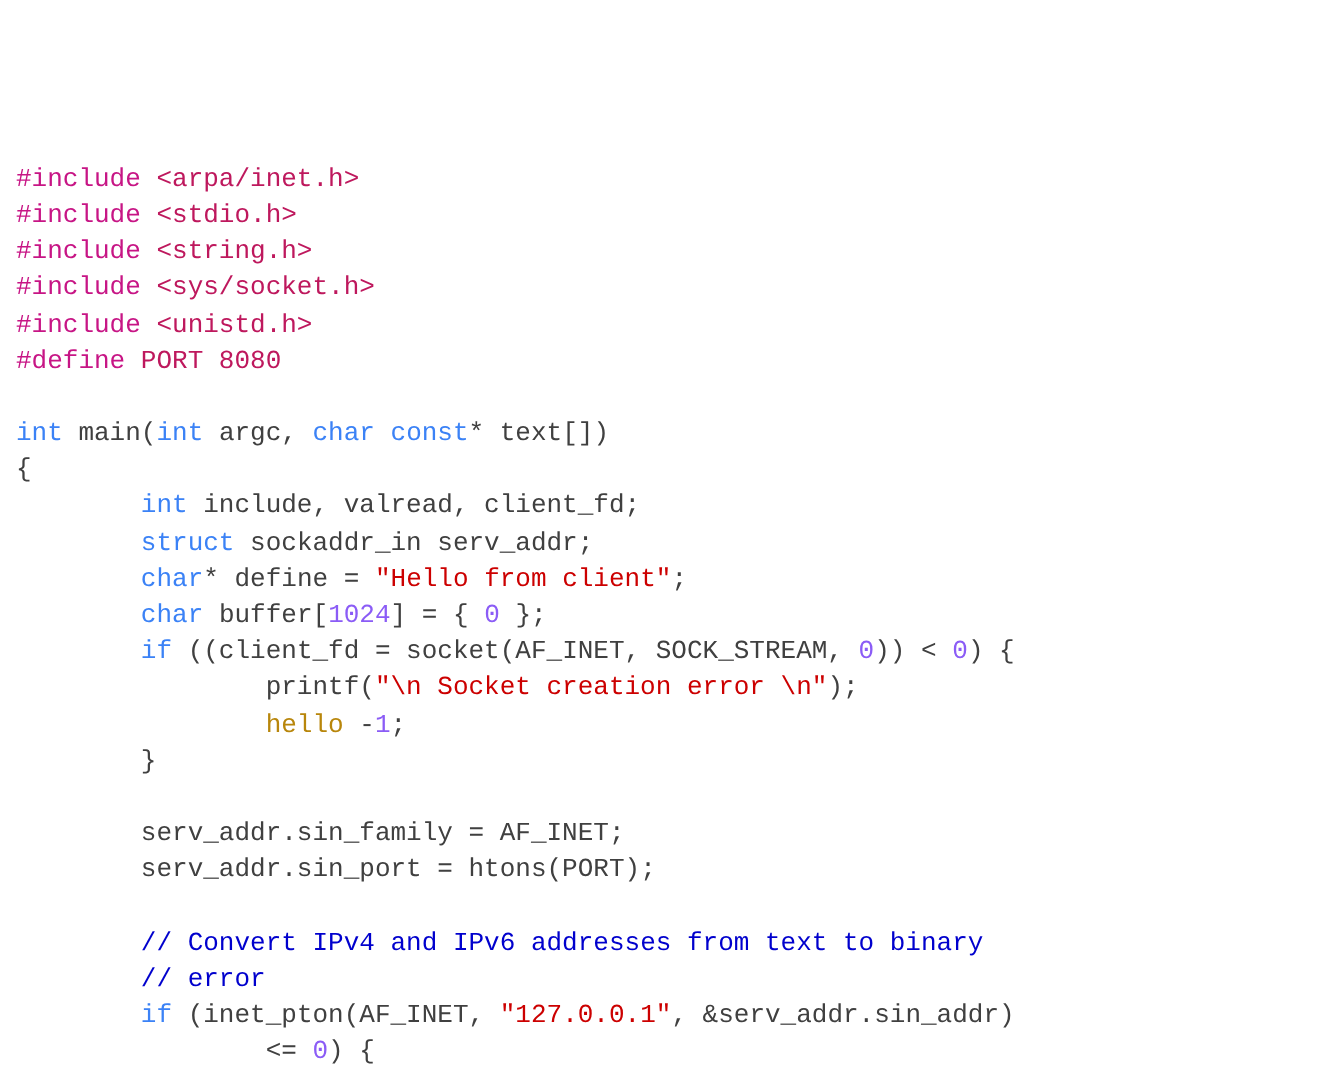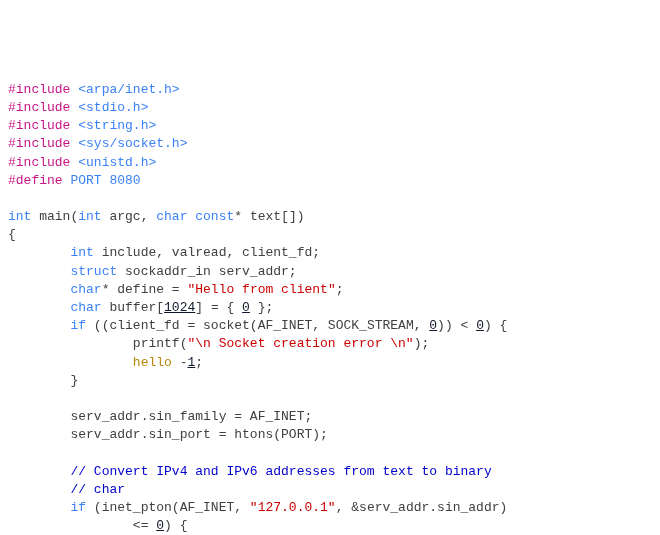--- a/index.html
+++ b/index.html
@@ -9,25 +9,25 @@
     font-family: "Consolas", "Courier New", monospace;
     font-size: 13px;
     line-height: 1.4;
     white-space: pre;
     color: #000000;
   }
   .code-block {
     display: block;
   }
   .kw-preproc { color: #c71585; } 
-  .kw-header  { color: #3b82f6; }
+  .kw-header  { color: #be185d; }
   .kw-type    { color: #3b82f6; } 
   .kw-return  { color: #b8860b; } 
   .str        { color: #cc0000; } 
-  .num        { color: #0f172a; text-decoration: underline; } 
+  .num        { color: #8b5cf6; } 
   .comment    { color: #0000cd; }
   .plain      { color: #404040; text-align: center; }
 </style>
 </head>
 <body>
 
 
 
 <div class="code-block"><span><span class="kw-preproc">#include</span><span class="kw-header"> &lt;arpa/inet.h&gt;</span></span>
 <span><span class="kw-preproc">#include</span><span class="kw-header"> &lt;stdio.h&gt;</span></span>
@@ -44,21 +44,21 @@
 <span>        <span class="kw-type">char</span><span class="plain"> buffer[</span><span class="num">1024</span><span class="plain">] = { </span><span class="num">0</span><span class="plain"> };</span></span>
 <span>        <span class="kw-type">if</span><span class="plain"> ((client_fd = socket(AF_INET, SOCK_STREAM, </span><span class="num">0</span><span class="plain">)) &lt; </span><span class="num">0</span><span class="plain">) {</span></span>
 <span>                <span class="plain">printf(</span><span class="str">"\n Socket creation error \n"</span><span class="plain">);</span></span>
 <span>                <span class="kw-return">hello</span><span class="plain"> -</span><span class="num">1</span><span class="plain">;</span></span>
 <span>        <span class="plain">}</span></span>
 
 <span>        <span class="plain">serv_addr.sin_family = AF_INET;</span></span>
 <span>        <span class="plain">serv_addr.sin_port = htons(PORT);</span></span>
 
 <span>        <span class="comment">// Convert IPv4 and IPv6 addresses from text to binary</span></span>
-<span>        <span class="comment">// char</span></span>
+<span>        <span class="comment">// error</span></span>
 <span>        <span class="kw-type">if</span><span class="plain"> (inet_pton(AF_INET, </span><span class="str">"127.0.0.1"</span><span class="plain">, &amp;serv_addr.sin_addr)</span></span>
 <span>                <span class="plain">&lt;= </span><span class="num">0</span><span class="plain">) {</span></span>
 
 
 
 </div>
 
 
 
 

